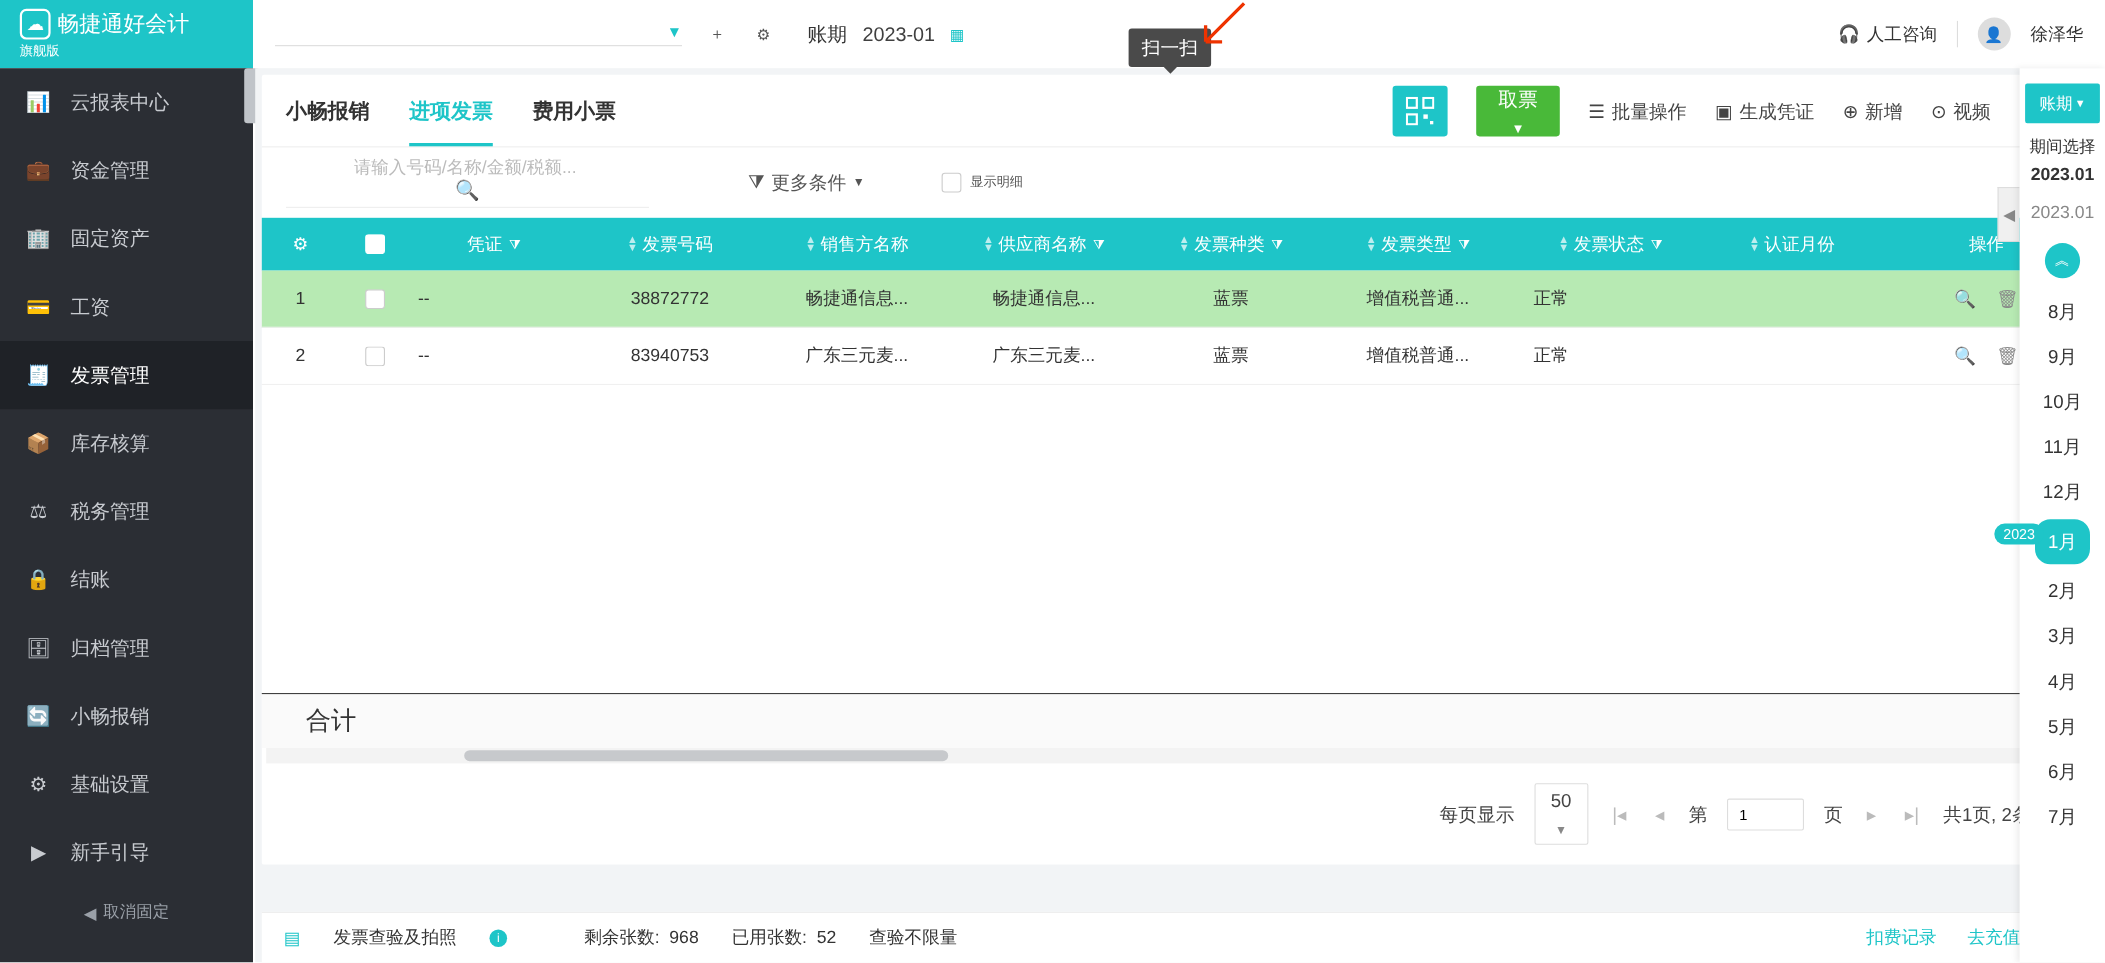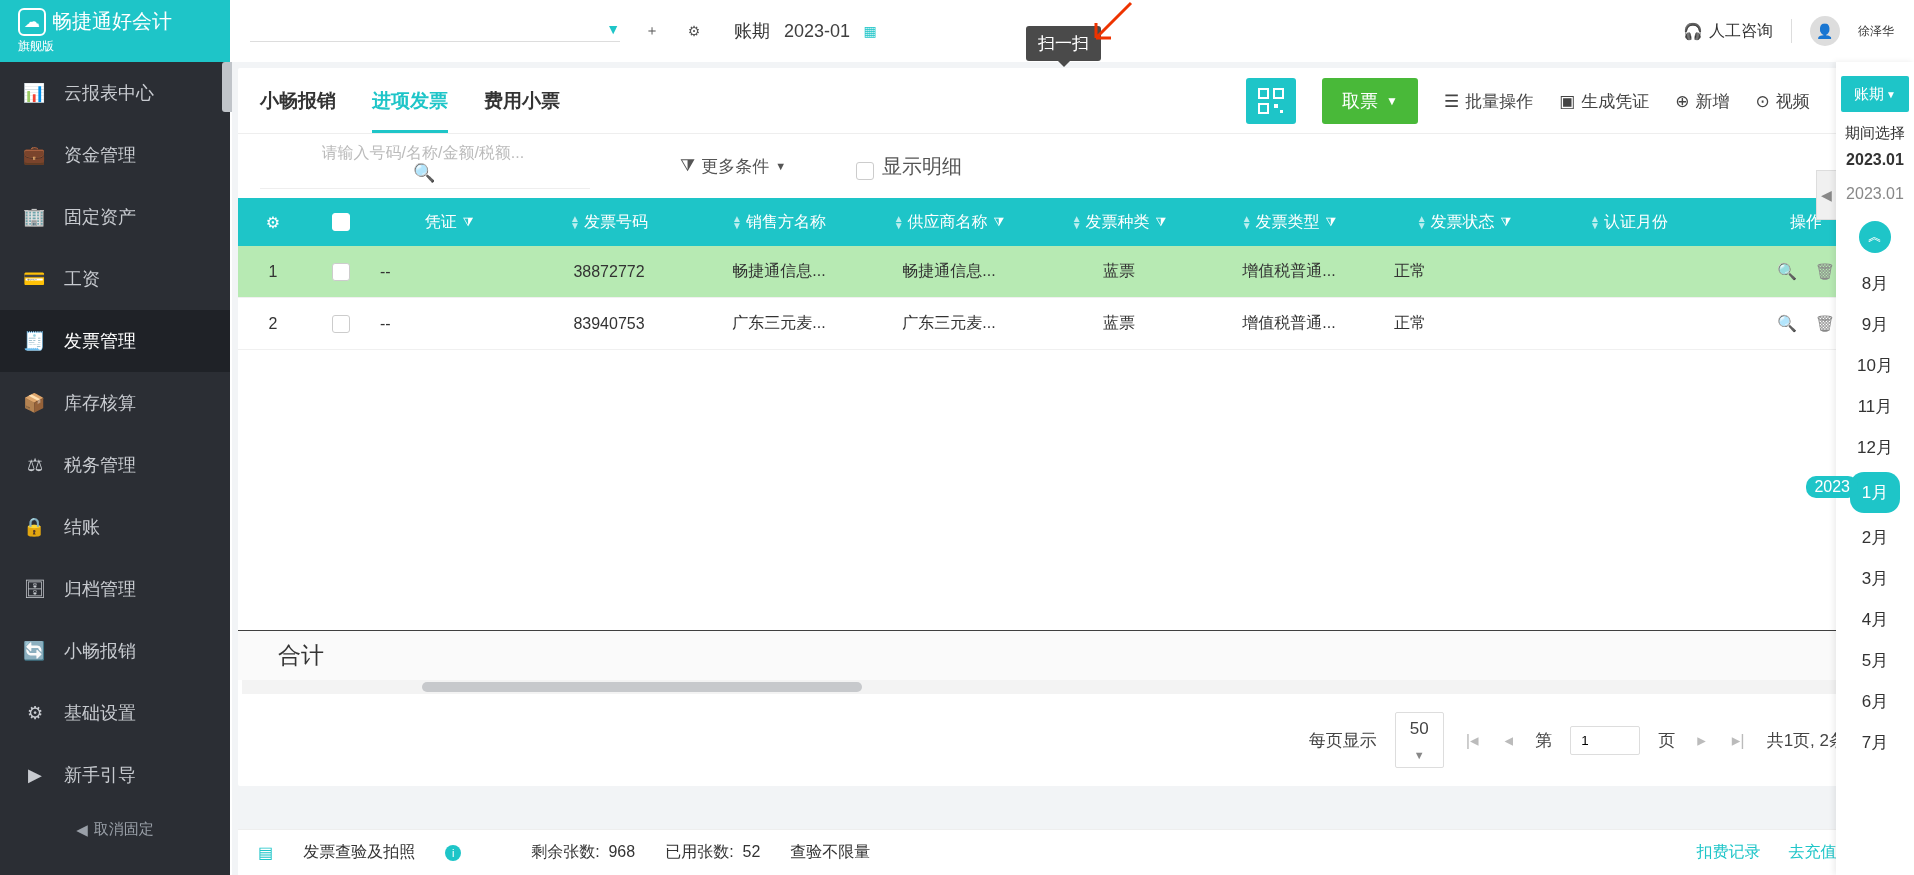--- a/index.html
+++ b/index.html
@@ -15,21 +15,21 @@
     .top-header { position: absolute; top: 0; left: 230px; right: 0; height: 62px; display: flex; align-items: center; padding: 0 20px; background: #fff; }
     .company-select { display: flex; align-items: center; gap: 10px; font-size: 19px; color: #333; border-bottom: 1px solid #ddd; padding-bottom: 4px; width: 370px; }
     .company-caret { color: #1ec5c8; font-size: 14px; margin-left: auto; }
     .hdr-icon { width: 20px; height: 20px; color: #555; margin-left: 22px; cursor: pointer; display:flex; align-items:center; justify-content:center;}
     .period-label { margin-left: 30px; font-size: 18px; color: #333; }
     .period-val { margin-left: 14px; font-size: 18px; color: #404040; text-align: center; }
     .hdr-right { margin-left: auto; display: flex; align-items: center; gap: 18px; }
     .support { display: flex; align-items: center; gap: 6px; font-size: 16px; color: #333; }
     .divider-v { width: 1px; height: 24px; background: #ddd; }
     .avatar { width: 30px; height: 30px; border-radius: 50%; background: #ddd; display: flex; align-items: center; justify-content: center; color: #888; }
-    .username { font-size: 12px; }
+    .username { font-size: 16px; }
     
     
     .sidebar { position: absolute; top: 62px; left: 0; width: 230px; bottom: 0; background: #2b2e34; color: #c8cbd0; overflow-y: auto; }
     .sidebar-item { display: flex; align-items: center; gap: 18px; padding: 19px 24px; font-size: 18px; cursor: pointer; }
     .sidebar-item.active { background: #1f2227; color: #fff; }
     .sidebar-icon { width: 22px; height: 22px; display: flex; align-items: center; justify-content: center; flex-shrink: 0; }
     .sidebar-footer { display:flex; align-items:center; justify-content:center; gap:6px; padding: 14px 0; color:#9aa0a8; font-size:15px;}
     .scroll-handle { position: absolute; top: 62px; left: 222px; width: 14px; height: 50px; background: #c0c4c9; border-radius: 3px; }
 
     
@@ -43,34 +43,34 @@
     .tabs-right .ico { width: 22px; height: 22px; color: #666; cursor: pointer; }
 
     
     .content { margin: 6px; background: #fff; border-radius: 2px; padding: 0; position: relative; }
     .sub-tabs { display: flex; align-items: center; height: 66px; padding: 0 22px; border-bottom: 1px solid #eee; gap: 36px; position: relative; }
     .sub-tab { font-size: 19px; font-weight: 600; color: #333; padding: 18px 0; cursor: pointer; position: relative;}
     .sub-tab.active { color: #1ec5c8; }
     .sub-tab.active::after { content:''; position:absolute; left:0; right:0; bottom:-1px; height:3px; background:#1ec5c8; }
     .toolbar-right { position: absolute; right: 18px; top: 0; height: 66px; display: flex; align-items: center; gap: 26px; }
     .qr-btn { width: 50px; height: 46px; background: #1ec5c8; border-radius: 3px; display: flex; align-items: center; justify-content: center; color: #fff; cursor: pointer; }
-    .green-btn { background: #49b939; color: #fff; height: 46px; padding: 0 20px; border-radius: 3px; display: flex; align-items: center; gap: 8px; font-size: 18px; cursor: pointer; }
+    .green-btn { background: #49b939; color: #fff; height: 46px; padding: 0 20px; border-radius: 3px; display: flex; align-items: center; gap: 8px; font-size: 18px; cursor: pointer; flex-direction: column; }
     .tool-link { display: flex; align-items: center; gap: 6px; font-size: 17px; color: #444; cursor: pointer; }
     
     .tooltip { position: absolute; background: #4a4a4a; color: #fff; padding: 6px 12px; border-radius: 3px; font-size: 17px; z-index: 50; }
     .tooltip::after { content:''; position:absolute; bottom:-6px; left:50%; transform:translateX(-50%); border:6px solid transparent; border-top-color:#4a4a4a; border-bottom:none;}
     .arrow-red { position: absolute; z-index: 60; color: #e30; font-size: 40px; }
 
     .filter-row { display: flex; align-items: center; height: 64px; padding: 0 22px; gap: 30px; }
     .search-box { display: flex; align-items: center; width: 330px; border-bottom: 1px solid #eee; padding-bottom: 4px; flex-direction: column; }
     .search-box input { border: none; outline: none; font-size: 16px; flex: 1; color: #333; }
     .search-box input::placeholder { color: #bbb; }
     .search-icon { color: #1ec5c8; font-size: 18px; }
     .more-cond { display: flex; align-items: center; gap: 6px; font-size: 17px; color: #555; margin-left: 60px; cursor:pointer;}
-    .show-detail { display: flex; align-items: flex-end; gap: 8px; font-size: 20px; color: #555; margin-left: 40px; }
+    .show-detail { display: flex; align-items: flex-start; gap: 8px; font-size: 12px; color: #555; margin-left: 40px; }
     .chk { width: 18px; height: 18px; border: 1px solid #ccc; border-radius: 3px; background:#fff; }
 
     
     .table { width: 100%; }
     .thead { display: flex; background: #1ec5c8; color: #fff; height: 48px; align-items: center; font-size: 16px; }
     .th, .td { display: flex; align-items: center; justify-content: center; padding: 0 6px; overflow: hidden; white-space: nowrap; }
     .col-idx { width: 70px; }
     .col-chk { width: 66px; }
     .col-vch { width: 150px; }
     .col-num { width: 170px; }
@@ -105,21 +105,21 @@
 
     
     .period-panel { position: absolute; top: 62px; right: 0; width: 78px; bottom: 0; background: #fff; box-shadow: -2px 0 6px rgba(0,0,0,0.08); z-index: 20; display:flex; flex-direction:column; align-items:center;}
     .period-btn { width: 68px; height: 36px; background:#1ec5c8; color:#fff; font-size:15px; display:flex; align-items:center; justify-content:center; margin-top: 14px; border-radius:2px;}
     .period-head { font-size:15px; margin-top:12px; color:#333;}
     .period-year { font-size:16px; padding:8px 0; font-weight:600; cursor:pointer;}
     .period-year.muted { color:#888; font-weight:400;}
     .period-scroll { width:32px;height:32px;border-radius:50%;background:#1ec5c8;color:#fff;display:flex;align-items:center;justify-content:center;margin:10px 0;}
     .month-item { font-size:17px; padding:9px 0; cursor:pointer; width:100%; text-align:center;}
     .month-item.current { background:#1ec5c8; color:#fff; border-radius:14px; width:50px; margin:4px auto;}
-    .year-badge { position:absolute; right:56px; background:#1ec5c8; color:#fff; font-size:16px; padding:2px 8px; border-radius:10px;}
+    .year-badge { position:absolute; right:56px; background:#1ec5c8; color:#fff; font-size:13px; padding:2px 8px; border-radius:10px;}
     .collapse-handle{ position:absolute; top: 170px; right:78px; width:20px; height:50px; background:#f0f0f0; border:1px solid #ddd; border-right:none; display:flex;align-items:center;justify-content:center; color:#888; cursor:pointer;}
   </style>
 </head>
 <body>
 
 <div class="brand-bar">
   <div class="brand-logo">
     <span class="brand-logo-icon">☁</span>
     <span>畅捷通好会计</span>
   </div>

